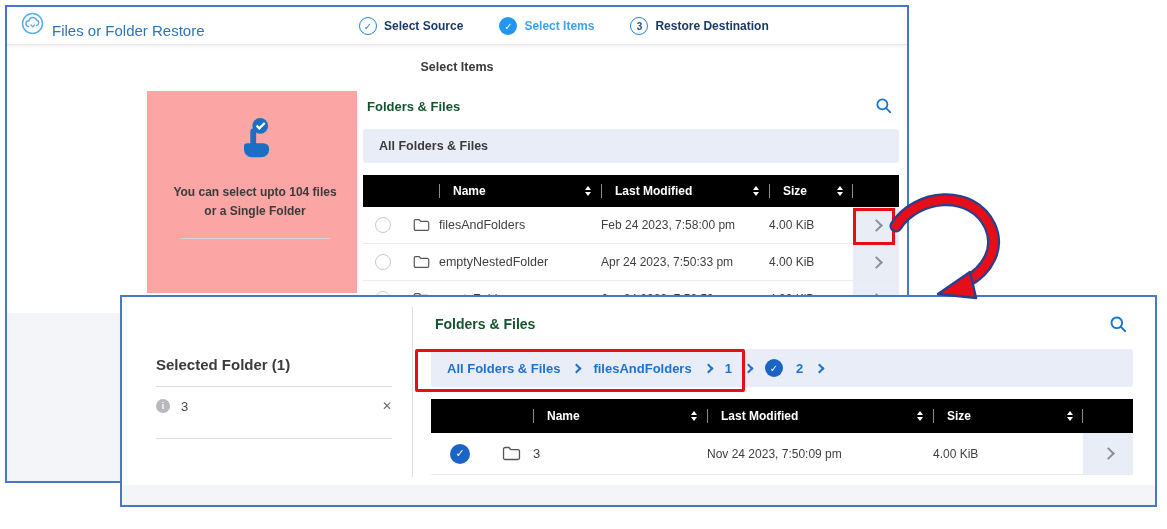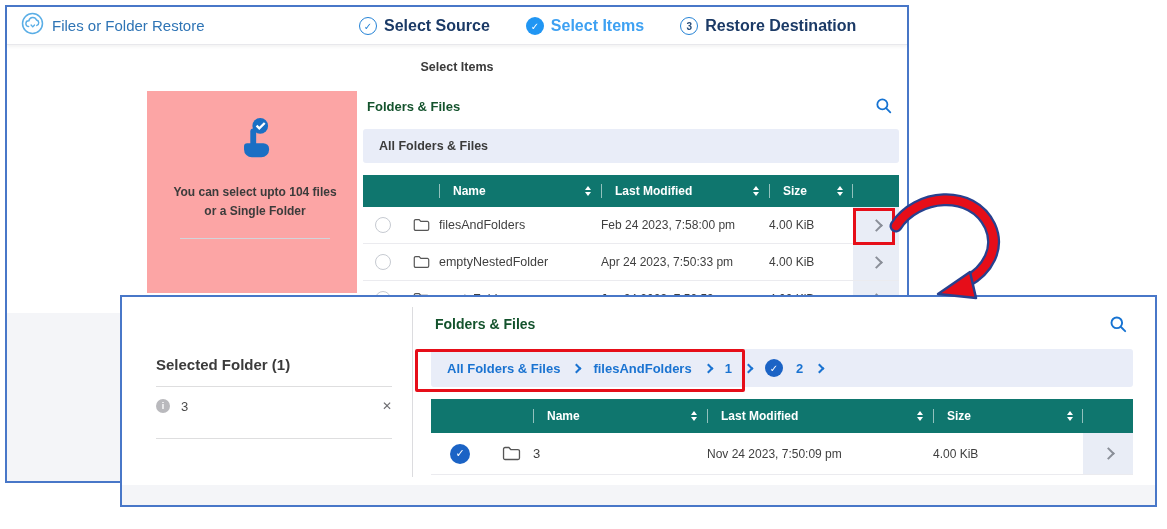--- a/index.html
+++ b/index.html
@@ -8,30 +8,30 @@
 
   
   .panel-top { position:absolute; left:5px; top:5px; width:904px; height:478px;
     background:#fff; border:2px solid #4877c8; z-index:10; }
   .panel-bottom { position:absolute; left:120px; top:295px; width:1037px; height:212px;
     background:#fff; border:2px solid #4877c8; z-index:20; }
 
   
   .pt-header { position:relative; height:38px; background:#fff; display:flex; align-items:center;
     padding:0 14px; border-bottom:1px solid #e8e8ec; box-shadow:0 2px 3px rgba(0,0,0,.05); }
-  .app-title-group { display:flex; align-items:center; gap:8px; }
+  .app-title-group { display:flex; align-items:flex-end; gap:8px; }
   .app-title { font-size:15px; color:#2e74b5; font-weight:500; }
   .steps { position:absolute; left:352px; top:0; height:38px; display:flex; align-items:center; gap:36px; }
   .step { display:flex; align-items:center; gap:7px; cursor:default; }
   .step-circle { width:18px; height:18px; border-radius:50%; display:flex; align-items:center;
     justify-content:center; font-size:10px; flex:0 0 auto; }
   .step-circle.outline { border:1.6px solid #2583d6; color:#2583d6; }
   .step-circle.filled { background:#2196f3; color:#fff; }
   .step-circle.number { border:1.6px solid #2583d6; color:#274b77; font-weight:700; font-size:10px; }
-  .step-label { font-size:16px; font-weight:600; }
+  .step-label { font-size:12px; font-weight:600; }
   .step-label.done, .step-label.todo { color:#1b3a66; }
   .step-label.active { color:#3ea1f2; }
   .check-icon::before { content:"✓"; }
 
   .pt-heading { margin-top:15px; text-align:center; font-size:12.5px; font-weight:700; color:#3a3a3a; }
   .pt-lower { position:absolute; left:0; right:0; top:306px; bottom:0; background:#f4f5f8; }
 
   
   .hint-card { position:absolute; left:140px; top:84px; width:216px; height:202px;
     background:#fca5a5; display:flex; flex-direction:column; align-items:center; padding-top:26px; }
@@ -47,21 +47,21 @@
   .card-title { font-size:13px; font-weight:700; color:#14532d; }
   .card-title.lg { font-size:14px; }
   .search-btn { width:22px; height:22px; display:flex; align-items:center; justify-content:center; cursor:pointer; }
 
   .crumb-bar { height:34px; background:#e9edf8; border-radius:3px; display:flex; align-items:center;
     padding:0 16px; margin-top:6px; }
   .crumb-static { font-size:12.5px; font-weight:700; color:#3b3b3b; }
 
   
   .tbl { margin-top:12px; }
-  .tbl-head { display:grid; background:#0f766e; height:32px; align-items:center; color:#fff; }
+  .tbl-head { display:grid; background:#000000; height:32px; align-items:center; color:#fff; }
   .grid-top { grid-template-columns:40px 36px 1fr 168px 84px 46px; }
   .hcell { position:relative; display:flex; align-items:center; justify-content:space-between;
     height:100%; padding:0 10px 0 14px; font-size:12px; font-weight:700; cursor:pointer; }
   .hcell::before { content:""; position:absolute; left:0; top:50%; transform:translateY(-50%);
     width:1px; height:14px; background:rgba(255,255,255,.55); }
   .hcell.last::after { content:""; position:absolute; right:0; top:50%; transform:translateY(-50%);
     width:1px; height:14px; background:rgba(255,255,255,.55); }
   .sort { display:inline-flex; flex-direction:column; gap:2px; margin-left:8px; }
   .sort i { width:0; height:0; border-left:3.5px solid transparent; border-right:3.5px solid transparent; display:block; }
   .sort .up { border-bottom:4px solid #fff; }

